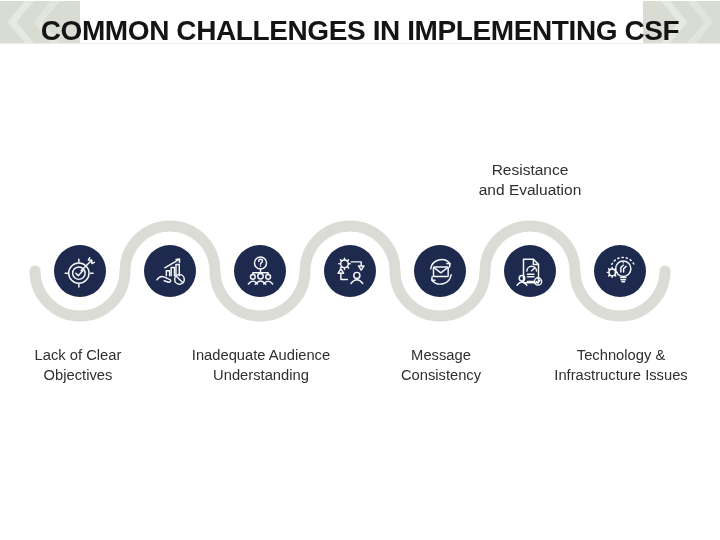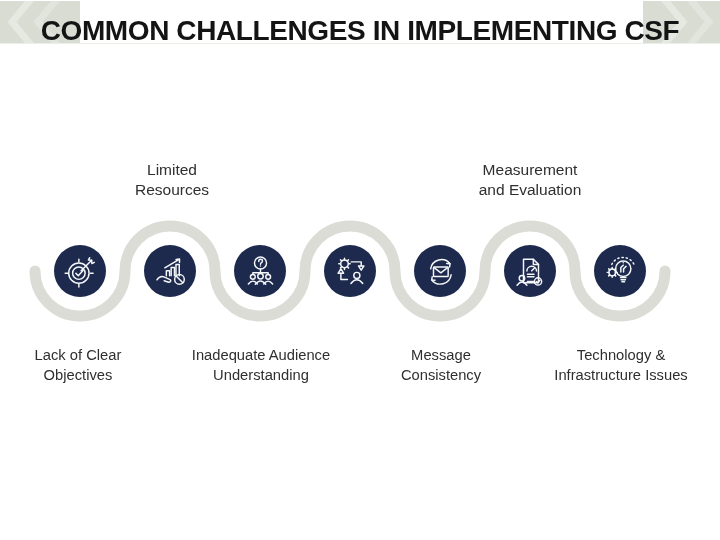--- a/index.html
+++ b/index.html
@@ -145,24 +145,22 @@
       <path d="M18.5,7.9 l0,0.02 M20.9,11.5 l0,0.02"></path>
       <circle cx="8.4" cy="16.8" r="3"></circle>
       <path d="M11.4,16.8 h1.5 M3.9,16.8 h1.5 M8.4,12.3 v1.5 M8.4,19.8 v1.5"></path>
       <path d="M10.5,14.7 L11.6,13.6 M6.3,14.7 L5.2,13.6 M10.5,18.9 L11.6,20 M6.3,18.9 L5.2,20"></path>
       <path d="M8,9.5 A11.3,11.3 0 0 1 28.8,10.6" stroke-dasharray="1.2,2.7"></path>
     </svg>
   </div>
 
   <div class="label below" style="left:78px">Lack of Clear
 Objectives</div>
-  <div class="label above" style="left:172px">Limited
-Resources</div>
   <div class="label below" style="left:261px">Inadequate Audience
 Understanding</div>
   <div class="label below" style="left:441px">Message
 Consistency</div>
-  <div class="label above" style="left:530px">Measurement
+  <div class="label above" style="left:530px">Resistance
 and Evaluation</div>
   <div class="label below" style="left:621px">Technology &amp;
 Infrastructure Issues</div>
 
 </div>
 
 </body></html>

